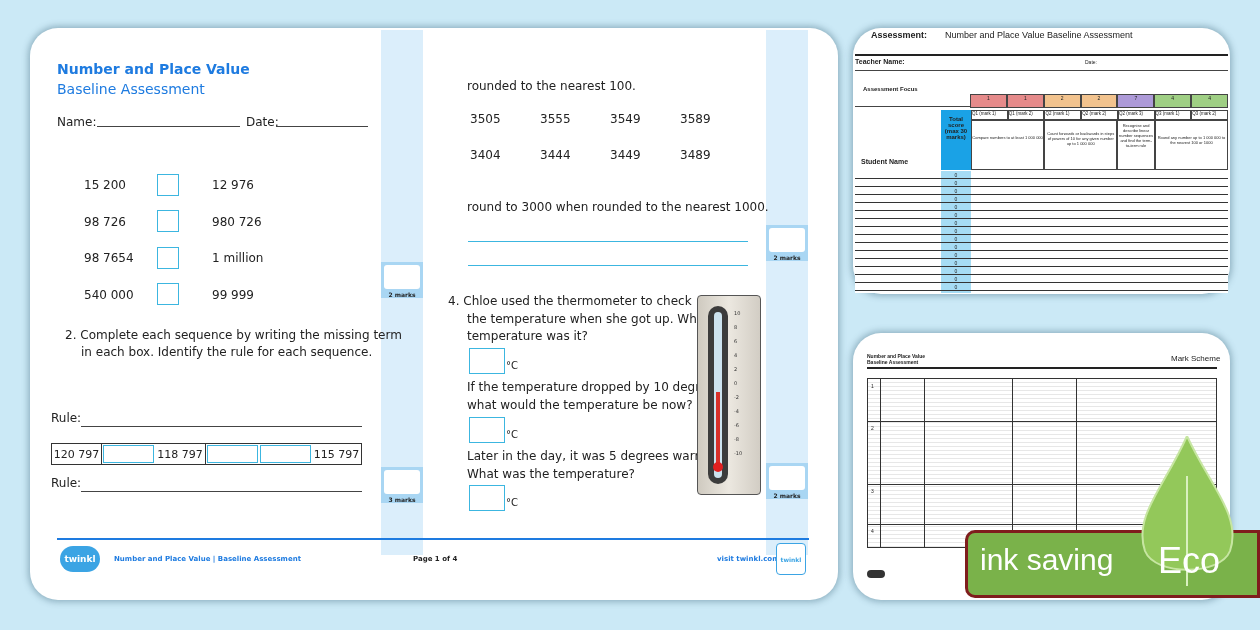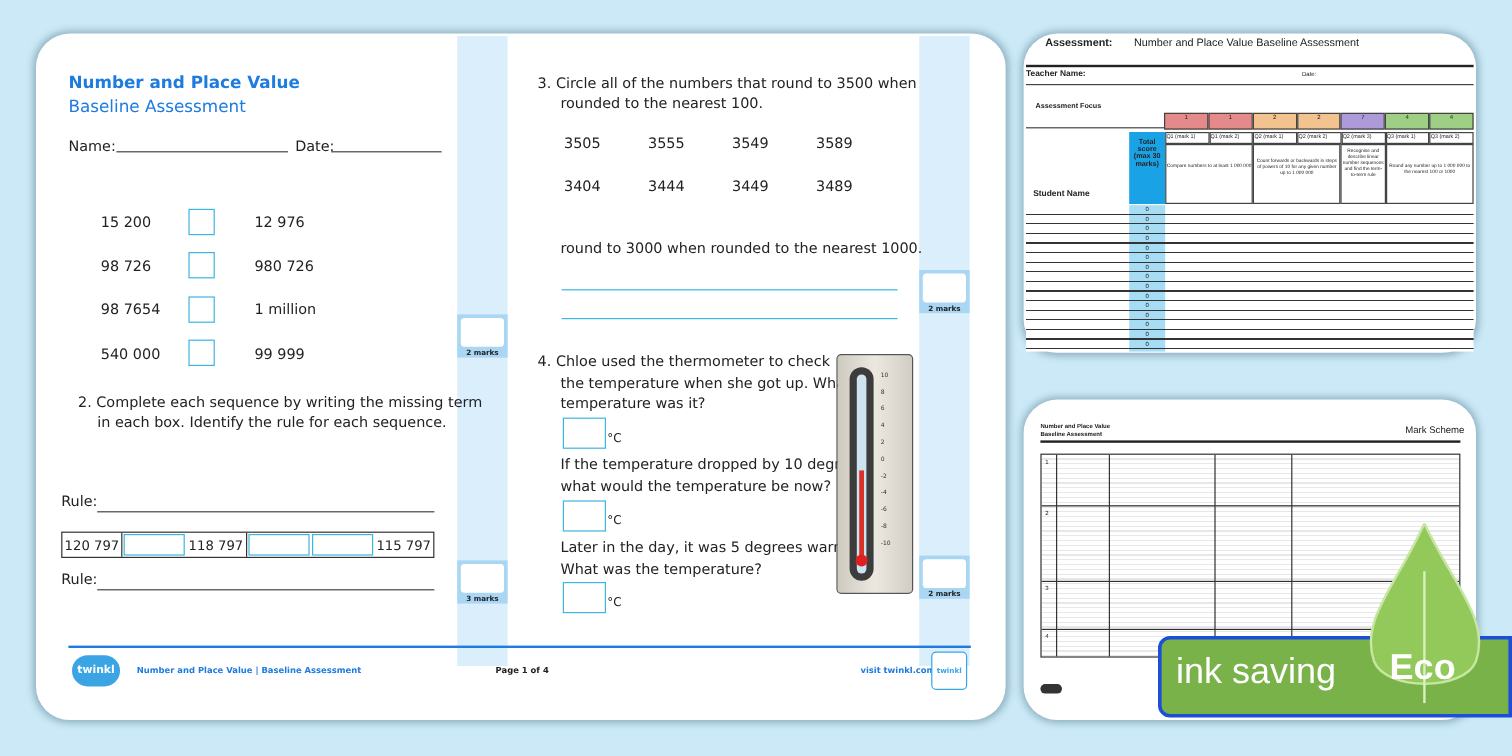--- a/index.html
+++ b/index.html
@@ -31,21 +31,21 @@
 .tube{position:absolute;left:10px;top:10px;width:20px;height:178px;background:#3c3c3c;border-radius:10px;}
 .glass{position:absolute;left:6px;top:6px;width:8px;height:166px;background:#cde3ef;border-radius:4px;}
 .merc{position:absolute;left:8px;top:86px;width:4px;height:78px;background:#d9302a;}
 .bulb{position:absolute;left:5px;top:156px;width:10px;height:10px;border-radius:50%;background:#e02020;}
 .tick{position:absolute;left:36px;font-size:5px;color:#333;}
 
 #p2{left:853px;top:28px;width:377px;height:266px;font-family:"Liberation Sans",sans-serif;}
 #p3{left:853px;top:333px;width:377px;height:267px;font-family:"Liberation Sans",sans-serif;}
 .ms{position:absolute;font-size:5px;color:#222;}
 
-.eco{position:absolute;left:965px;top:530px;width:295px;height:68px;background:#7ab24a;border-radius:10px 0 0 10px;border:3px solid #1d4ed8;}
+.eco{position:absolute;left:965px;top:530px;width:295px;height:68px;background:#7ab24a;border-radius:10px 0 0 10px;border:3px solid #7f1d1d;}
 .eco .it{position:absolute;left:12px;top:10px;font-size:30px;color:#fff;font-family:"Liberation Sans",sans-serif;}
 .leaf{position:absolute;left:1130px;top:436px;width:115px;height:150px;}
 </style>
 </head>
 <body>
 
 <div class="page" id="p1">
   <div class="strip" id="s1">
     <div class="mark" style="top:232px">
         <div class="box"></div>
@@ -98,21 +98,20 @@
     <div class="c">120 797</div>
     <div class="c e"></div>
     <div class="c">118 797</div>
     <div class="c e"></div>
     <div class="c e"></div>
     <div class="c">115 797</div>
   </div>
   <div class="txt" style="left:21px;top:448px">Rule:</div>
   <div class="line" style="left:51px;top:463px;width:281px"></div>
 
-  <div class="txt" style="left:418px;top:34px">3.  Circle all of the numbers that round to 3500 when</div>
   <div class="txt" style="left:437px;top:51px">rounded to the nearest 100.</div>
   <div class="txt" style="left:440px;top:84px">3505</div>
   <div class="txt" style="left:510px;top:84px">3555</div>
   <div class="txt" style="left:580px;top:84px">3549</div>
   <div class="txt" style="left:650px;top:84px">3589</div>
   <div class="txt" style="left:440px;top:120px">3404</div>
   <div class="txt" style="left:510px;top:120px">3444</div>
   <div class="txt" style="left:580px;top:120px">3449</div>
   <div class="txt" style="left:650px;top:120px">3489</div>
   <div class="txt" style="left:437px;top:172px">round to 3000 when rounded to the nearest 1000.</div>
@@ -239,13 +238,13 @@
   <div style="position:absolute;left:14px;top:237px;width:18px;height:8px;border-radius:4px;background:#333"></div>
 </div>
 
 <div class="eco">
   <div class="it">ink saving</div>
 </div>
 <svg class="leaf" viewBox="0 0 115 150">
   <path d="M57 0 C 80 50, 112 80, 100 115 C 90 140, 25 140, 15 115 C 3 80, 35 50, 57 0 Z" fill="#93c85a" stroke="#c7e6a2" stroke-width="2"></path>
   <line x1="57" y1="40" x2="57" y2="150" stroke="#d9f0bf" stroke-width="2"></line>
 </svg>
-<div style="position:absolute;left:1158px;top:540px;font-size:30px;font-weight:bold;color:#fff;font-family:'Liberation Sans',sans-serif">Eco</div>
+<div style="position:absolute;left:1158px;top:540px;font-size:36px;font-weight:normal;color:#fff;font-family:'Liberation Sans',sans-serif">Eco</div>
 
 </body></html>

